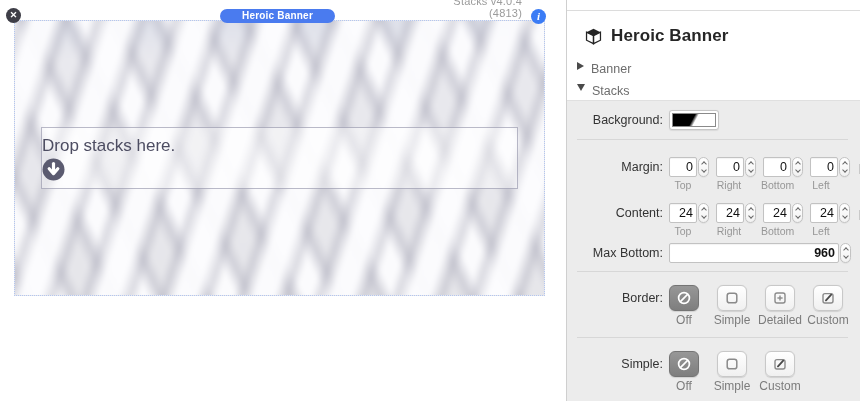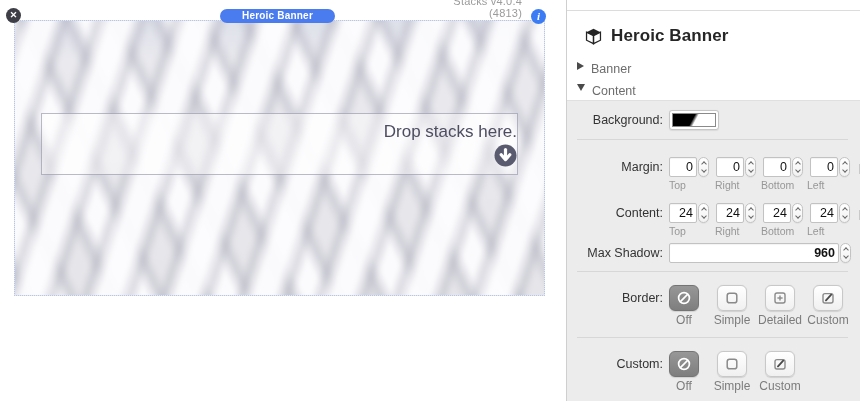--- a/index.html
+++ b/index.html
@@ -17,23 +17,23 @@
     background-color:#e7e7eb;
     background-image:
       repeating-linear-gradient(108deg, rgba(255,255,255,0) 0px, rgba(255,255,255,0) 6px,
         rgba(174,174,188,0.42) 15px, rgba(252,252,254,0.95) 27px, rgba(252,252,254,0.95) 45px,
         rgba(174,174,188,0.42) 57px, rgba(255,255,255,0) 66px, rgba(255,255,255,0) 74px),
       repeating-linear-gradient(64deg, rgba(255,255,255,0) 0px, rgba(255,255,255,0) 8px,
         rgba(168,168,184,0.36) 19px, rgba(253,253,255,0.92) 31px, rgba(253,253,255,0.92) 49px,
         rgba(168,168,184,0.36) 61px, rgba(255,255,255,0) 71px, rgba(255,255,255,0) 80px),
       linear-gradient(180deg, #dde0ea 0%, #e9e9ee 16%, #e6e6ea 100%);
     filter:blur(2.2px); }
-  .dropzone { position:absolute; left:26px; top:92px; width:477px; height:62px;
+  .dropzone { position:absolute; left:26px; top:106px; width:477px; height:62px;
               background:rgba(255,255,255,0.42); border:1px solid rgba(130,130,155,0.55);
-              display:flex; flex-direction:column; align-items:flex-end; justify-content:center;padding-left:48px; }
+              display:flex; flex-direction:column; align-items:flex-start; justify-content:center; }
   .dz-text { font-size:17px; color:#4d4d62; line-height:20px; }
   .dz-arrow { margin-top:2px; }
 
   .close-btn { position:absolute; left:6px; top:8px; width:15px; height:15px; border-radius:50%;
                background:#3e3e47; border:none; color:#fff; font-size:9px; line-height:15px;
                text-align:center; font-weight:bold; cursor:pointer; padding:0; }
   .badge { position:absolute; left:220px; top:9px; width:115px; height:14px; border-radius:7px;
            background:#4a7bef; color:#fff; font-size:10px; font-weight:bold; line-height:14px;
            text-align:center; letter-spacing:0.2px; cursor:pointer; }
   .info-btn { position:absolute; left:531px; top:9px; width:15px; height:15px; border-radius:50%;
@@ -53,21 +53,21 @@
                border-bottom:4.5px solid transparent; }
   .tri-down  { width:0; height:0; border-top:7px solid #4a4a4a; border-left:4.5px solid transparent;
                border-right:4.5px solid transparent; }
 
   .settings { position:absolute; left:0; top:100px; right:0; bottom:0; background:#ececec;
               border-top:1px solid #e0e0e0; }
   .sep { position:absolute; left:10px; right:12px; height:1px; background:#d7d7d7; }
   .row { position:absolute; left:0; right:0; display:flex; align-items:center; }
   .rlabel { width:96px; text-align:right; margin-right:6px; font-size:12.5px; color:#333; flex:none; }
   .subrow { position:absolute; left:102px; right:0; display:flex; font-size:10.5px; color:#979797; }
-  .sub { width:28px; margin-right:18px; flex:none; }
+  .sub { width:28px; margin-right:18px; text-align:center; flex:none; }
 
   .swatch { width:50px; height:20px; border:1px solid #c6c6c6; border-radius:3px; background:#fff;
             padding:2px; cursor:pointer; box-shadow:0 0.5px 1px rgba(0,0,0,0.08); }
   .swatch-in { width:100%; height:100%; border:1px solid #8a8a8a;
                background:linear-gradient(118deg, #000 46%, #fff 54%); }
 
   .ng { display:flex; align-items:center; margin-right:7px; }
   .num { width:28px; height:20px; border:1px solid #c2c2c2; border-radius:2px; background:#fff;
          font-family:"Liberation Sans", sans-serif; font-size:12.5px; color:#111; text-align:right;
          padding:0 3px; box-shadow:inset 0 1px 1px rgba(0,0,0,0.05); }
@@ -126,21 +126,21 @@
       </svg>
       <div class="insp-title">Heroic Banner</div>
     </div>
 
     <div class="group-row" style="top:62px">
       <span class="tri-right"></span>
       <span class="lbl">Banner</span>
     </div>
     <div class="group-row" style="top:84px">
       <span class="tri-down"></span>
-      <span class="lbl">Content</span>
+      <span class="lbl">Stacks</span>
     </div>
 
     <div class="settings">
 
       <div class="row" style="top:9px">
         <div class="rlabel">Background:</div>
         <div class="swatch">
           <div class="swatch-in"></div>
         </div>
       </div>
@@ -219,21 +219,21 @@
         <span class="unit">px</span>
       </div>
       <div class="subrow" style="top:124px">
         <span class="sub">Top</span>
         <span class="sub">Right</span>
         <span class="sub">Bottom</span>
         <span class="sub">Left</span>
       </div>
 
       <div class="row" style="top:142px">
-        <div class="rlabel">Max Shadow:</div>
+        <div class="rlabel">Max Bottom:</div>
         <span class="ng">
             <input class="num wide" value="960" style="">
             <span class="stepper">
               <i class="chev up"></i>
               <i class="chev dn"></i>
             </span>
           </span>
 
       </div>
 
@@ -272,21 +272,21 @@
       <div class="seglabels" style="top:212px">
         <span>Off</span>
         <span>Simple</span>
         <span>Detailed</span>
         <span>Custom</span>
       </div>
 
       <div class="sep" style="top:236px"></div>
 
       <div class="row" style="top:250px">
-        <div class="rlabel">Custom:</div>
+        <div class="rlabel">Simple:</div>
         <div class="segs">
           <button class="seg selected">
             <svg width="16" height="16" viewBox="0 0 16 16">
               <circle cx="8" cy="8" r="5.4" fill="none" stroke="#fff" stroke-width="1.7"></circle>
               <line x1="4.4" y1="11.6" x2="11.6" y2="4.4" stroke="#fff" stroke-width="1.7"></line>
             </svg>
           </button>
           <button class="seg">
             <svg width="16" height="16" viewBox="0 0 16 16">
               <rect x="3.2" y="3.2" width="9.6" height="9.6" rx="2.4" fill="none" stroke="#8a8a8a" stroke-width="1.5"></rect>

